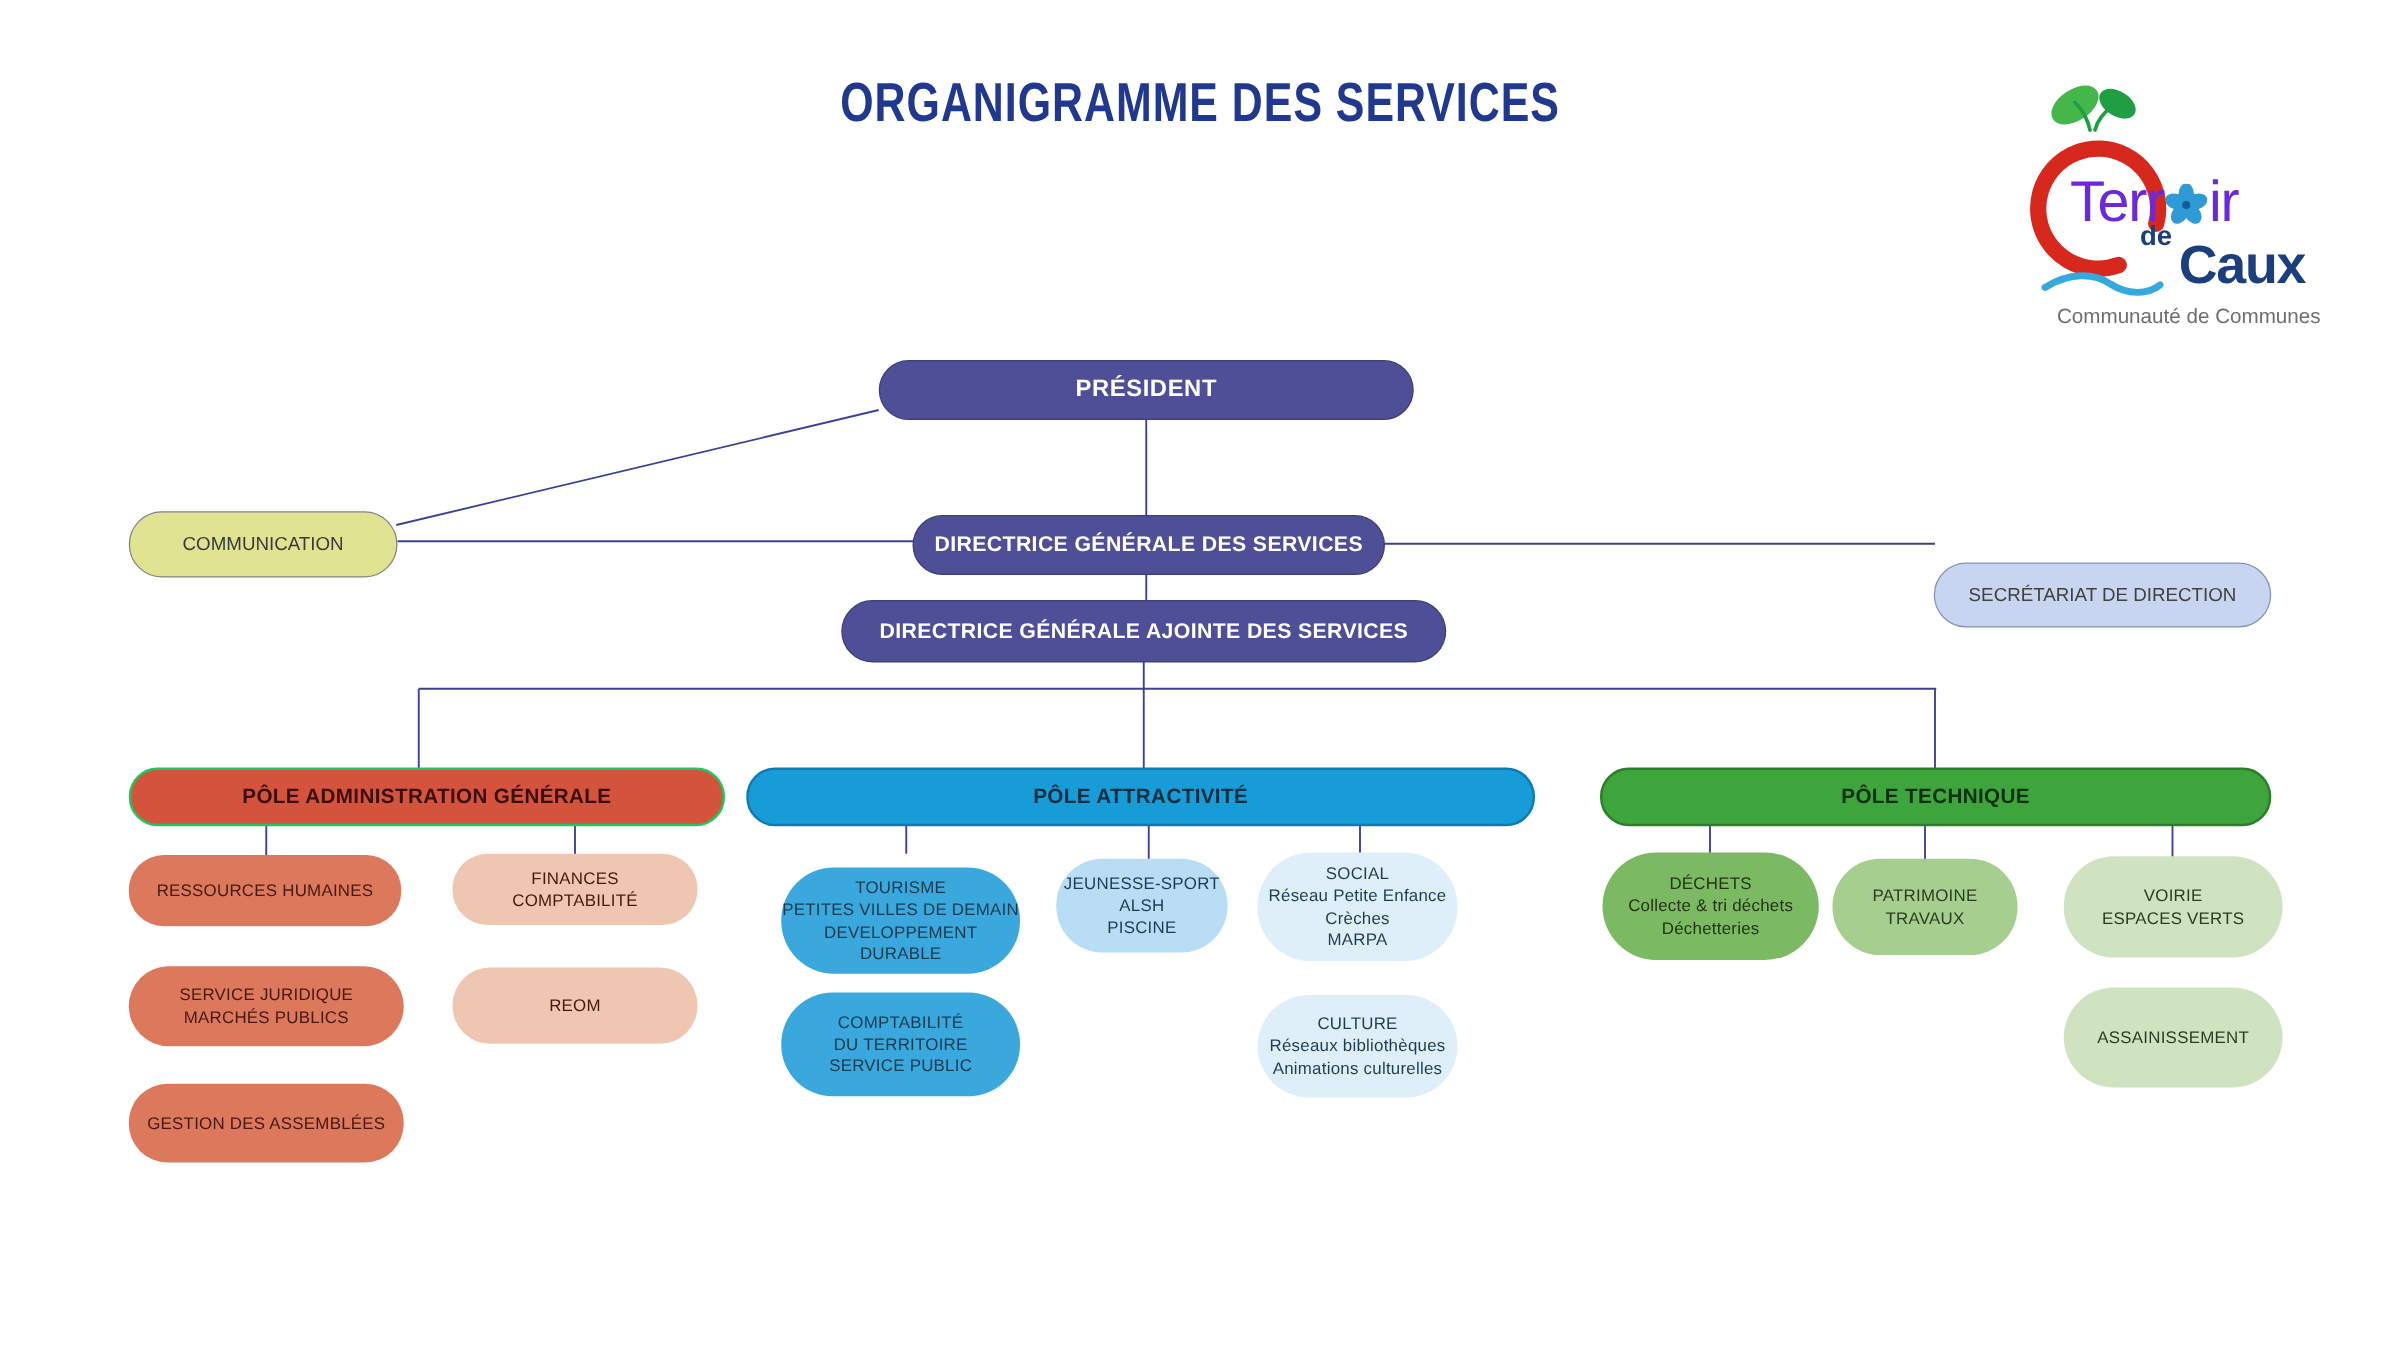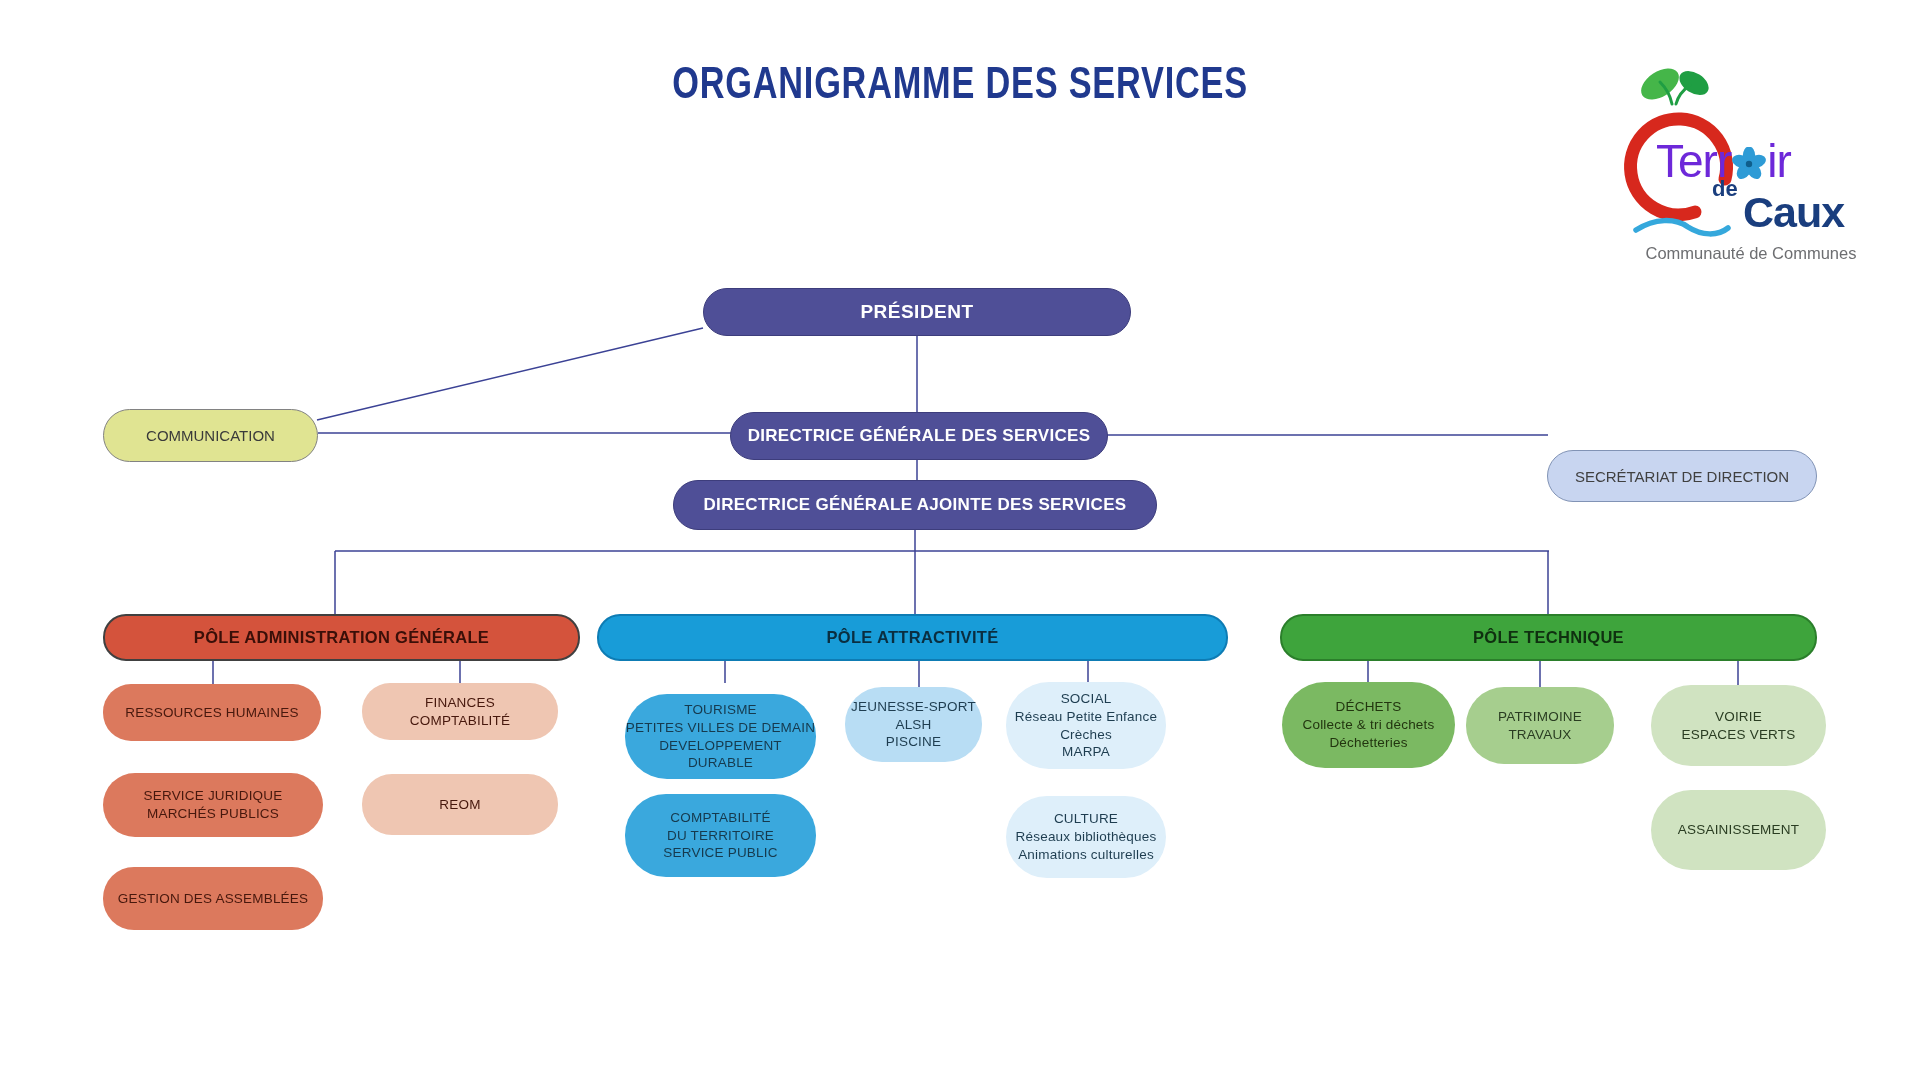--- a/index.html
+++ b/index.html
@@ -20,21 +20,21 @@
   .purple{background:#4F4F97;border:1px solid #3D3D7C;color:#ffffff;font-weight:bold;}
   .node-president{left:703px;top:288px;width:428px;height:48px;border-radius:24px;font-size:19px;letter-spacing:.5px;}
   .node-dgs{left:730px;top:412px;width:378px;height:48px;border-radius:24px;font-size:17px;letter-spacing:.3px;}
   .node-dga{left:673px;top:480px;width:484px;height:50px;border-radius:25px;font-size:17px;letter-spacing:.3px;}
   .node-communication{left:103px;top:409px;width:215px;height:53px;border-radius:27px;
     background:#E0E492;border:1px solid #828282;color:#3A3A3A;font-size:15px;}
   .node-secretariat{left:1547px;top:410px;width:270px;height:52px;border-radius:26px;
     background:#C8D5F0;border:1px solid #8193B5;color:#404040;font-size:15px;margin-top:40px;}
   .pole{font-weight:bold;font-size:16.5px;letter-spacing:.3px;}
   .pole-admin{left:103px;top:614px;width:477px;height:47px;border-radius:23px;
-    background:#D4533C;border:2px solid #404040;color:#3A0F08;}
+    background:#D4533C;border:2px solid #22c55e;color:#3A0F08;}
   .pole-attr{left:597px;top:614px;width:631px;height:47px;border-radius:23px;
     background:#189CD8;border:2px solid #0E7CB4;color:#0A2E40;}
   .pole-tech{left:1280px;top:614px;width:537px;height:47px;border-radius:23px;
     background:#3EA43C;border:2px solid #2B7F2B;color:#0F3010;}
   .svc{font-size:13.5px;line-height:1.32;letter-spacing:.2px;}
   .salmon{background:#DC795D;color:#47180D;}
   .pink{background:#EFC6B2;color:#47180D;}
   .bluemid{background:#3AA8DD;color:#163A4E;}
   .bluelight{background:#B8DDF4;color:#1E3D50;}
   .bluepale{background:#DEEFFA;color:#1E3D50;}

